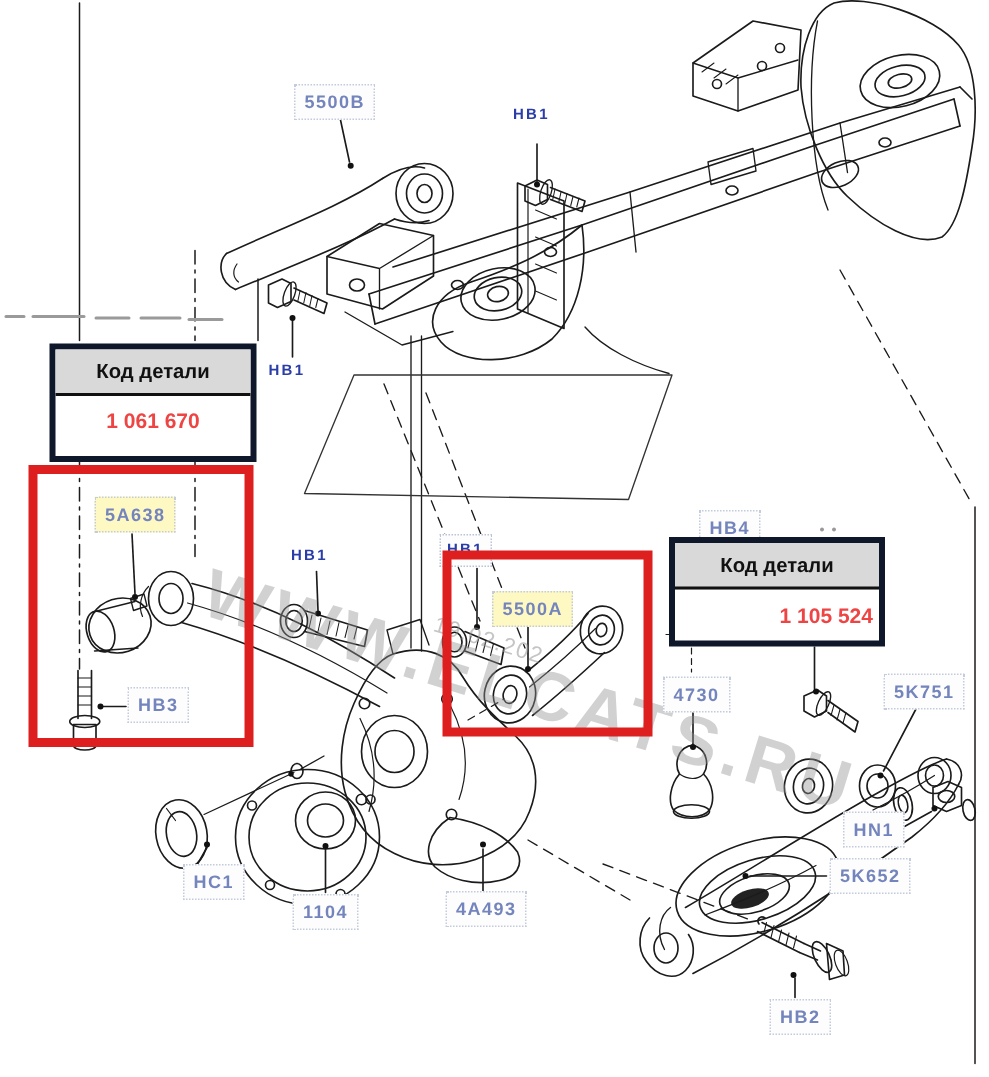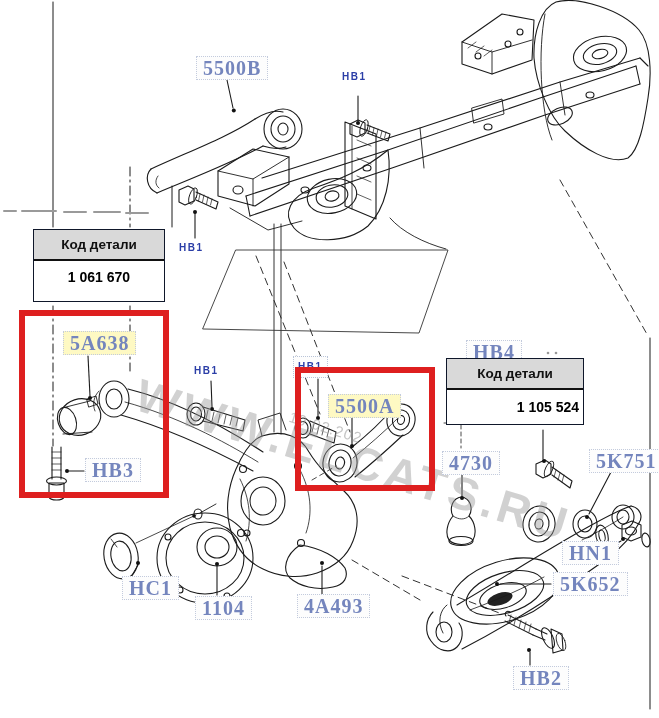--- a/index.html
+++ b/index.html
@@ -6,36 +6,36 @@
   #stage{position:relative;width:659px;height:718px;background:#fff;overflow:hidden;
          font-family:"Liberation Sans",sans-serif;}
   #lineart{position:absolute;left:0;top:0;z-index:1;}
   
   .wm{position:absolute;z-index:2;color:rgba(145,145,145,0.42);font-weight:bold;
       letter-spacing:4px;font-size:46px;transform:rotate(17deg);transform-origin:0 0;
       white-space:nowrap;pointer-events:none;font-family:"Liberation Sans",sans-serif;}
   .wm-date{position:absolute;z-index:2;color:rgba(150,150,150,0.55);font-size:15px;
       transform:rotate(17deg);transform-origin:0 0;letter-spacing:1px;}
   
-  .lbl{position:absolute;z-index:4;font-family:Liberation Serif, serif;font-weight:bold;
-       font-size:20px;color:#7485bd;letter-spacing:1px;padding:1px 6px;
+  .lbl{position:absolute;z-index:4;font-family:Liberation Sans, sans-serif;font-weight:bold;
+       font-size:12px;color:#7485bd;letter-spacing:1px;padding:1px 6px;
        border:1px dotted #c3cbdd;background:#fdfdfd;line-height:20px;cursor:pointer;}
   .lbl.hl{background:#fef9c3;}
   .lbl-dark{position:absolute;z-index:4;font-family:"Liberation Sans",sans-serif;
        font-weight:bold;font-size:10px;color:#2b3ea7;letter-spacing:1.5px;
        line-height:18px;cursor:pointer;}
   .lbl-dark.boxed{border:1px dotted #b9c4d8;background:#fdfdfd;padding:1px 4px;}
   
   .redbox{position:absolute;z-index:6;border:6px solid #de1f1f;background:transparent;}
   
-  .code-table{position:absolute;z-index:7;border:1px solid #0f172a;background:#fff;
+  .code-table{position:absolute;z-index:7;border:4px solid #0f172a;background:#fff;
        text-align:center;}
   .code-table .hdr{background:#d9d9d9;border-bottom:2px solid #111;font-weight:bold;
        font-size:13.5px;padding:7px 4px;color:#111;}
-  .code-table .val{font-weight:bold;font-size:14px;color:#000000;padding:8px 4px 16px;}
+  .code-table .val{font-weight:bold;font-size:14px;color:#ef4444;padding:8px 4px 16px;}
   .code-table.t2 .val{padding:9px 4px 9px;text-align:right;}
 </style>
 </head>
 <body>
 
 <div id="stage">
 
   <svg id="lineart" width="659" height="718" viewBox="0 0 659 718" stroke="#1b1b1b" fill="none" stroke-width="1.1" stroke-linecap="round" stroke-linejoin="round">
 
     <g stroke-width="1">

